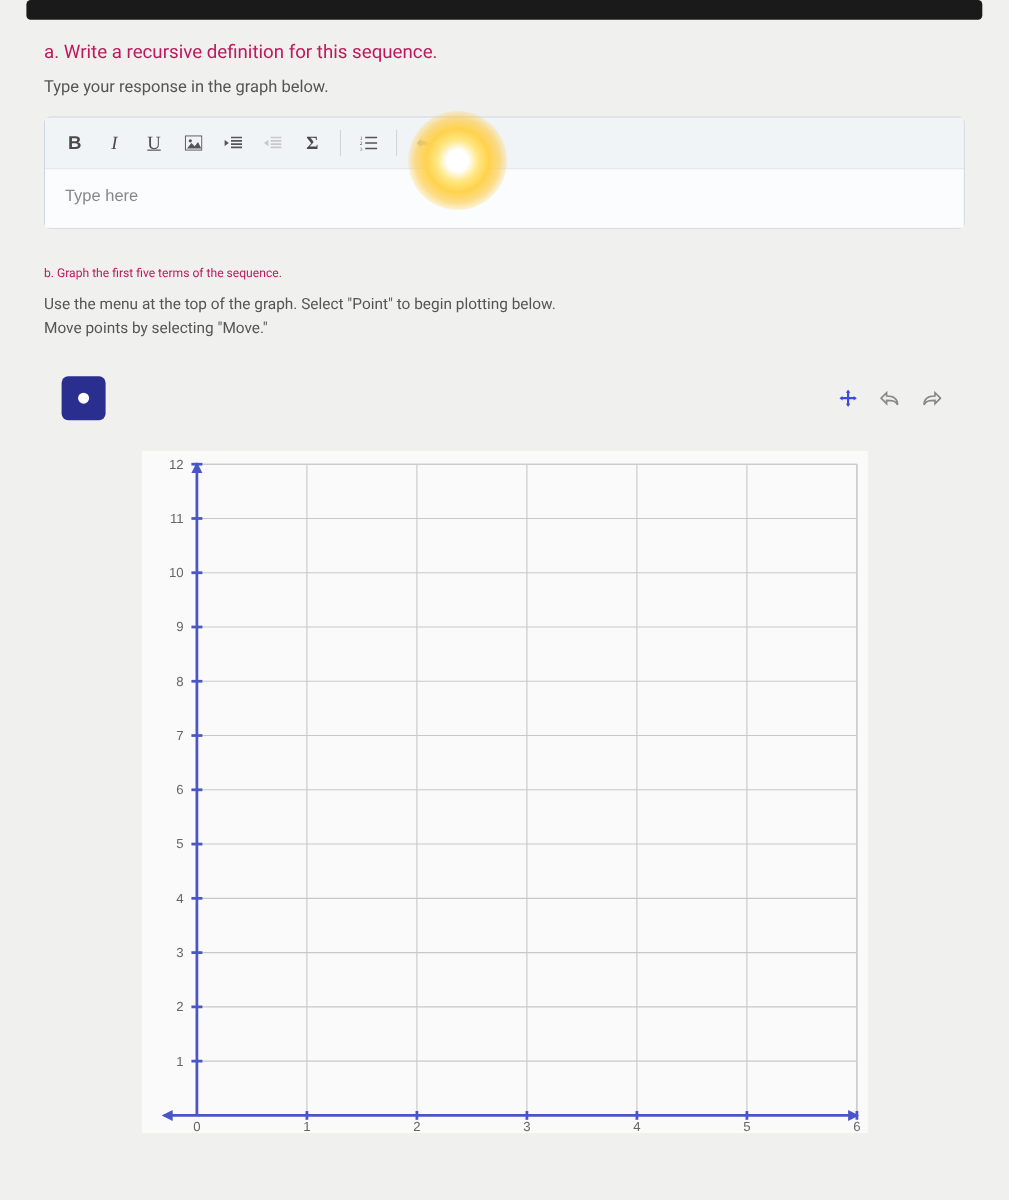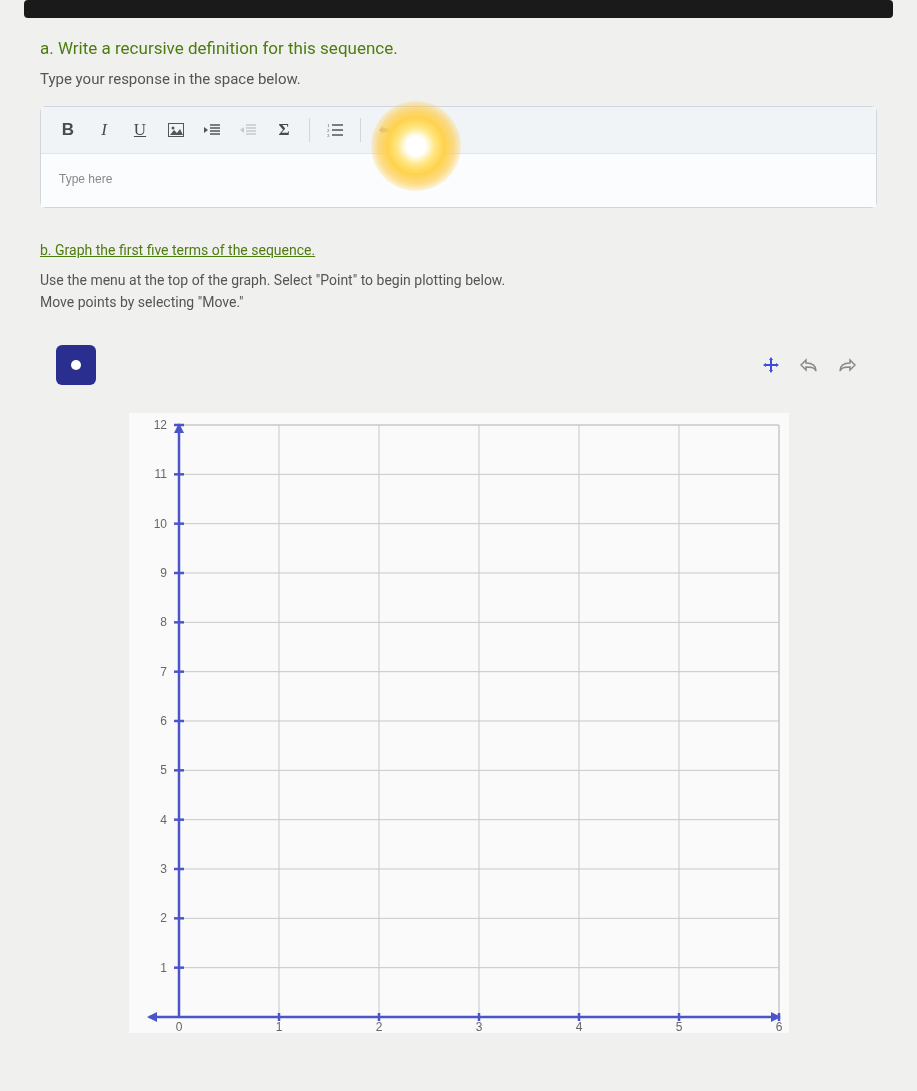--- a/index.html
+++ b/index.html
@@ -13,21 +13,21 @@
     background: #1a1a1a;
     height: 18px;
     margin: 0 24px 0 24px;
     border-radius: 4px;
   }
   .section {
     padding: 20px 40px 10px 40px;
   }
   .question-text {
     font-size: 17px;
-    color: #4d7c0f;
+    color: #be185d;
     margin-bottom: 12px;
   }
   .subtext {
     font-size: 15px;
     color: #555;
     margin-bottom: 18px;
   }
   .editor {
     border: 1px solid #cfd6de;
     border-radius: 6px;
@@ -66,21 +66,21 @@
   }
   .editor-body {
     padding: 14px 18px 20px 18px;
     background: #fafcfd;
   }
   .editor-input {
     width: 100%;
     border: none;
     outline: none;
     background: transparent;
-    font-size: 12px;
+    font-size: 15px;
     color: #666;
   }
   .editor-input::placeholder { color: #888; }
 
   .glare {
     position: absolute;
     top: -6px;
     left: 330px;
     width: 90px;
     height: 90px;
@@ -152,21 +152,21 @@
   .tick-label { font-size: 12px; fill: #666; font-family: Arial, sans-serif; }
   .arrowhead { fill: #4a55c9; }
 </style>
 </head>
 <body>
 
 <div class="question-bar-top"></div>
 
 <div class="section">
   <p class="question-text">a. Write a recursive definition for this sequence.</p>
-  <p class="subtext">Type your response in the space below.</p>
+  <p class="subtext">Type your response in the graph below.</p>
 
   <div class="editor">
     <div class="glare"></div>
     <div class="toolbar">
       <div class="tb-btn tb-bold">B</div>
       <div class="tb-btn tb-italic">I</div>
       <div class="tb-btn tb-underline">U</div>
       <div class="tb-btn">
         <svg width="16" height="14" viewBox="0 0 16 14">
             <rect x="0.5" y="0.5" width="15" height="13" fill="none" stroke="#555" stroke-width="1"></rect>
@@ -216,21 +216,21 @@
           </svg>
       </div>
     </div>
     <div class="editor-body">
       <input type="text" class="editor-input" placeholder="Type here" style="">
     </div>
   </div>
 </div>
 
 <div class="section-b">
-  <p class="question-text" style="font-size:14px;text-decoration:underline;">b. Graph the first five terms of the sequence.</p>
+  <p class="question-text" style="font-size:11px;">b. Graph the first five terms of the sequence.</p>
   <p class="instruction">Use the menu at the top of the graph. Select "Point" to begin plotting below.</p>
   <p class="instruction" style="margin-top:2px;">Move points by selecting "Move."</p>
 
   <div class="graph-section">
     <div class="graph-toolbar">
       <div class="point-tool">
         <div class="dot"></div>
       </div>
       <div class="spacer"></div>
       <div class="tool-right">

